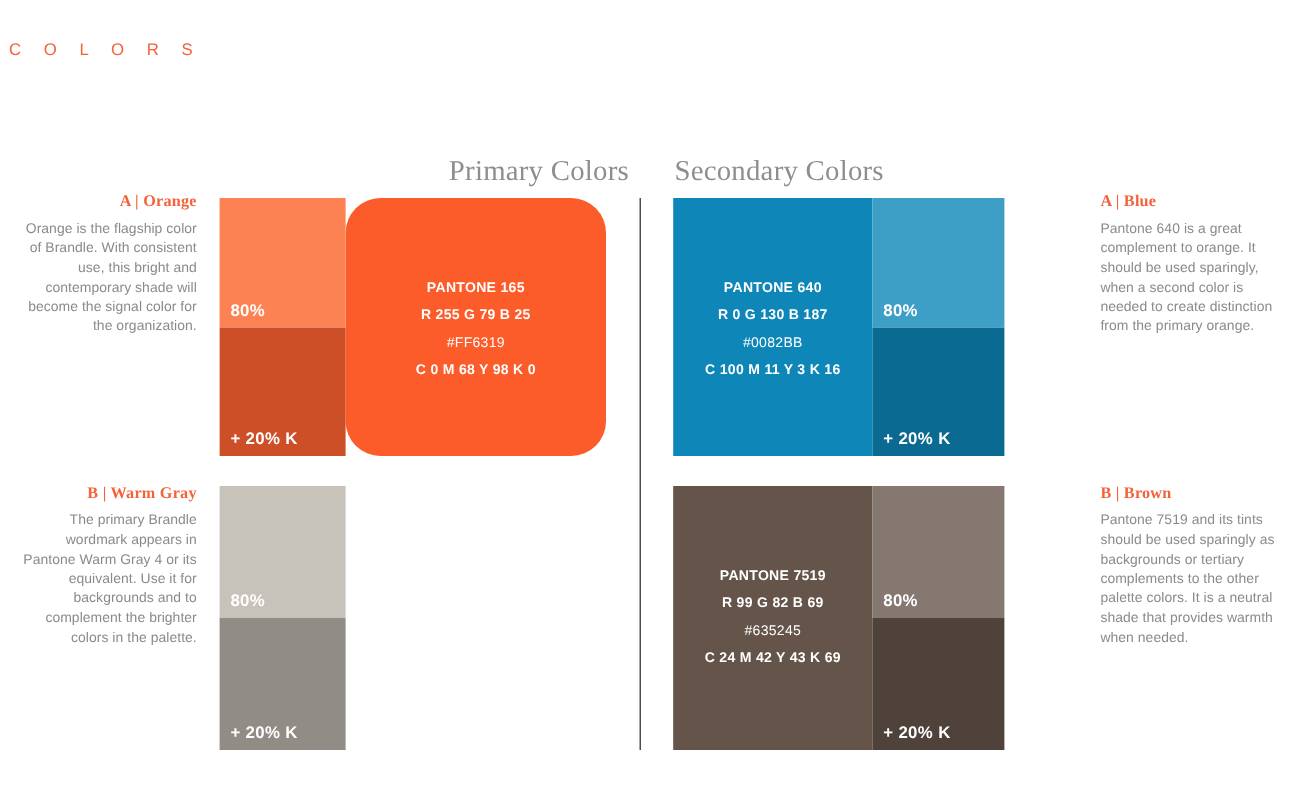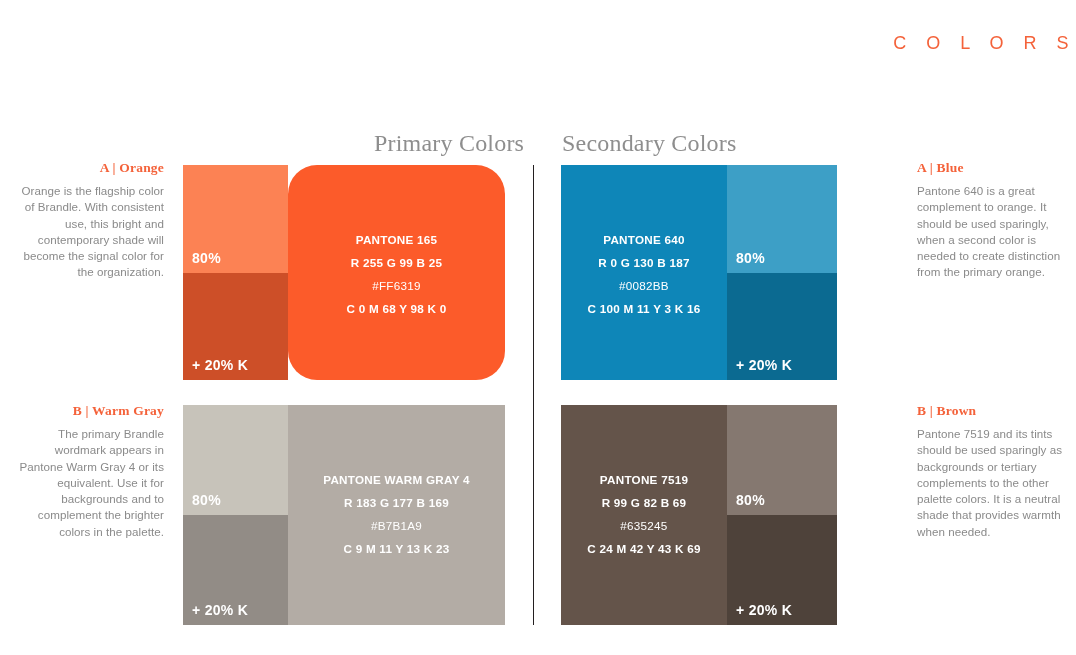--- a/index.html
+++ b/index.html
@@ -18,23 +18,23 @@
     height: 655px;
     background: #ffffff;
   }
 
   
   .page-title {
     position: absolute;
     top: 33px;
     left: 0;
     width: 1076px;
-    text-align: right;
+    text-align: left;
     font-family: "Liberation Sans", sans-serif;
-    font-size: 18px;
+    font-size: 14px;
     font-weight: 400;
     letter-spacing: 7.5px;
     color: #F4623A;
     text-indent: 7.5px;
   }
 
   
   .col-heading {
     position: absolute;
     font-family: "Liberation Serif", serif;
@@ -174,21 +174,21 @@
     <div class="tints">
       <div class="tint-80" id="t-orange-80" style="background: rgb(252, 130, 84);">
         <span class="tint-label">80%</span>
       </div>
       <div class="tint-k20" id="t-orange-k" style="background: rgb(205, 79, 40);">
         <span class="tint-label">+ 20% K</span>
       </div>
     </div>
     <div class="main-block" id="m-orange" style="background: rgb(252, 91, 42); border-radius: 29px;">
       <div class="spec-name">PANTONE 165</div>
-      <div class="spec-rgb">R 255  G 99  B 25</div>
+      <div class="spec-rgb">R 255  G 79  B 25</div>
       <div class="spec-hex">#FF6319</div>
       <div class="spec-cmyk">C 0  M 68  Y 98  K 0</div>
     </div>
   </div>
 
   <div class="swatch right row1">
     <div class="main-block" id="m-blue" style="background: rgb(14, 134, 184);">
       <div class="spec-name">PANTONE 640</div>
       <div class="spec-rgb">R 0  G 130  B 187</div>
       <div class="spec-hex">#0082BB</div>
@@ -206,26 +206,20 @@
 
   <div class="swatch left row2">
     <div class="tints">
       <div class="tint-80" id="t-gray-80" style="background: rgb(199, 195, 186);">
         <span class="tint-label">80%</span>
       </div>
       <div class="tint-k20" id="t-gray-k" style="background: rgb(146, 140, 134);">
         <span class="tint-label">+ 20% K</span>
       </div>
     </div>
-    <div class="main-block" id="m-gray" style="background: rgb(179, 172, 165);">
-      <div class="spec-name">PANTONE WARM GRAY 4</div>
-      <div class="spec-rgb">R 183  G 177  B 169</div>
-      <div class="spec-hex">#B7B1A9</div>
-      <div class="spec-cmyk">C 9  M 11  Y 13  K 23</div>
-    </div>
   </div>
 
   <div class="swatch right row2">
     <div class="main-block" id="m-brown" style="background: rgb(100, 84, 74);">
       <div class="spec-name">PANTONE 7519</div>
       <div class="spec-rgb">R 99  G 82  B 69</div>
       <div class="spec-hex">#635245</div>
       <div class="spec-cmyk">C 24  M 42  Y 43  K 69</div>
     </div>
     <div class="tints">

